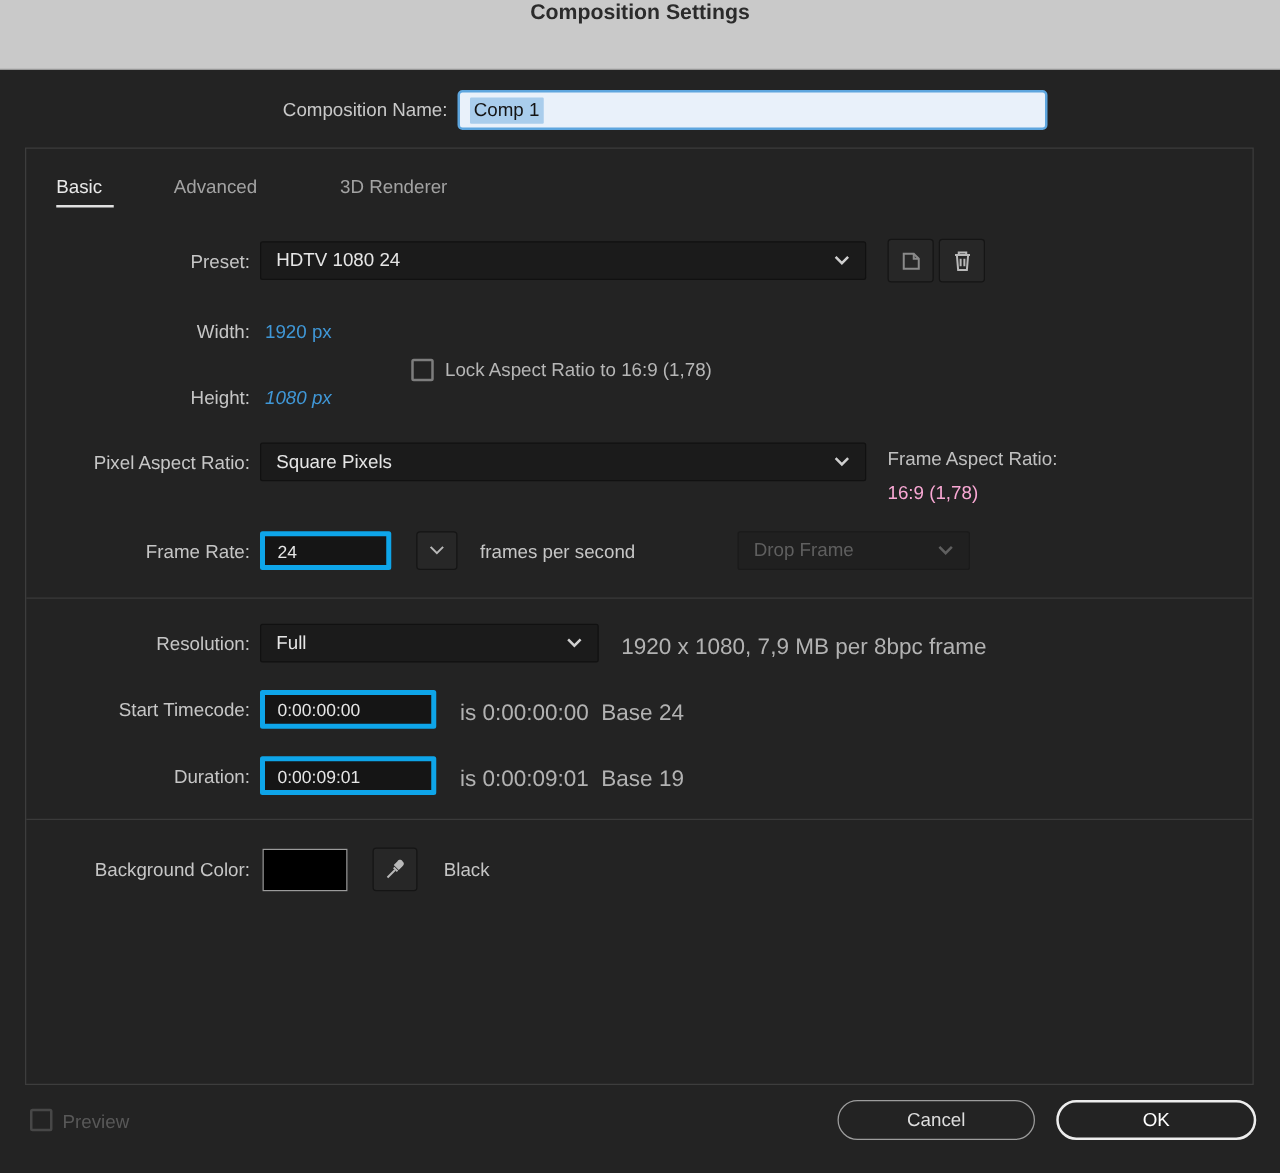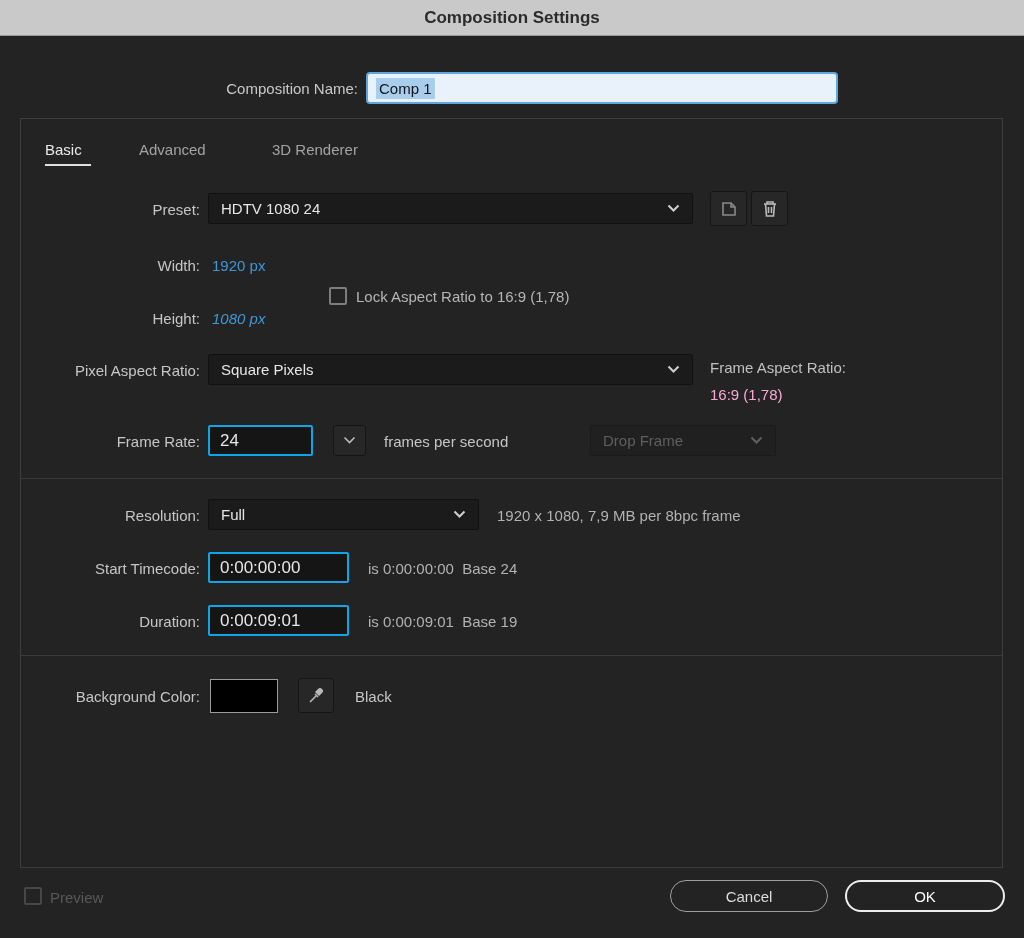--- a/index.html
+++ b/index.html
@@ -1,30 +1,30 @@
 <!DOCTYPE html>
 <html><head>
 <meta charset="utf-8">
 <style>
   * { margin:0; padding:0; box-sizing:border-box; }
   html,body { width:1024px; height:938px; }
   body { font-family:"Liberation Sans", sans-serif; background:#232323; overflow:hidden; }
   .dialog { position:relative; width:1024px; height:938px; background:#232323; }
 
   .titlebar {
-    position:absolute; left:0; top:0; width:1024px; height:36px;
+    position:absolute; left:0; top:0; width:1024px; height:56px;
     background:#c9c9c9; border-bottom:1px solid #989898;
-    display:flex; align-items:center; justify-content:center;
+    display:flex; justify-content:center;
     font-size:17px; font-weight:bold; color:#2b2b2b;
   }
 
   .label { position:absolute; color:#c6c6c6; font-size:15px; text-align:right; width:180px; left:20px; }
   .value-blue { position:absolute; color:#4097d6; font-size:15px; }
   .plain-text { position:absolute; color:#c6c6c6; font-size:15px; }
-  .info-text { position:absolute; color:#b2b2b2; font-size:15px; white-space:pre; }
+  .info-text { position:absolute; color:#b2b2b2; font-size:18px; white-space:pre; }
 
   .name-label { position:absolute; left:100px; top:80px; width:258px; text-align:right; color:#c9c9c9; font-size:15px; }
   .name-input {
     position:absolute; left:366px; top:72px; width:472px; height:32px;
     background:#e9f1fa; border:2px solid #5ea6de; border-radius:4px;
     display:flex; align-items:center; padding-left:8px;
     font-size:15px; color:#141414;
   }
   .name-input .selection { background:#a9cdec; padding:2px 3px; border-radius:1px; }
 
@@ -39,23 +39,23 @@
     position:absolute; height:31px; background:#1b1b1b; border:1px solid #111;
     border-radius:2px; display:flex; align-items:center; justify-content:space-between;
     padding:0 12px; font-size:15px; color:#e6e6e6;
   }
   .dropdown.disabled { color:#5f5f5f; background:#202020; border-color:#1a1a1a; }
   .chev { width:13px; height:9px; flex:0 0 auto; }
   .chev path { stroke:#cfcfcf; stroke-width:2; fill:none; }
   .dropdown.disabled .chev path { stroke:#5f5f5f; }
 
   .textfield {
-    position:absolute; height:31px; background:#151515; border:2px solid #0ea5e9;
+    position:absolute; height:31px; background:#151515; border:4px solid #0ea5e9;
     border-radius:2px; display:flex; align-items:center; padding-left:10px;
-    font-size:17px; color:#e6e6e6;
+    font-size:14px; color:#e6e6e6;
   }
 
   .icon-btn {
     position:absolute; width:37px; height:35px; background:#272727;
     border:1px solid #151515; border-radius:3px;
     display:flex; align-items:center; justify-content:center;
   }
   .icon-btn svg path, .icon-btn svg rect { stroke:#b9b9b9; fill:none; stroke-width:1.6; }
   .icon-btn.dim svg path, .icon-btn.dim svg rect { stroke:#8a8a8a; }
 

